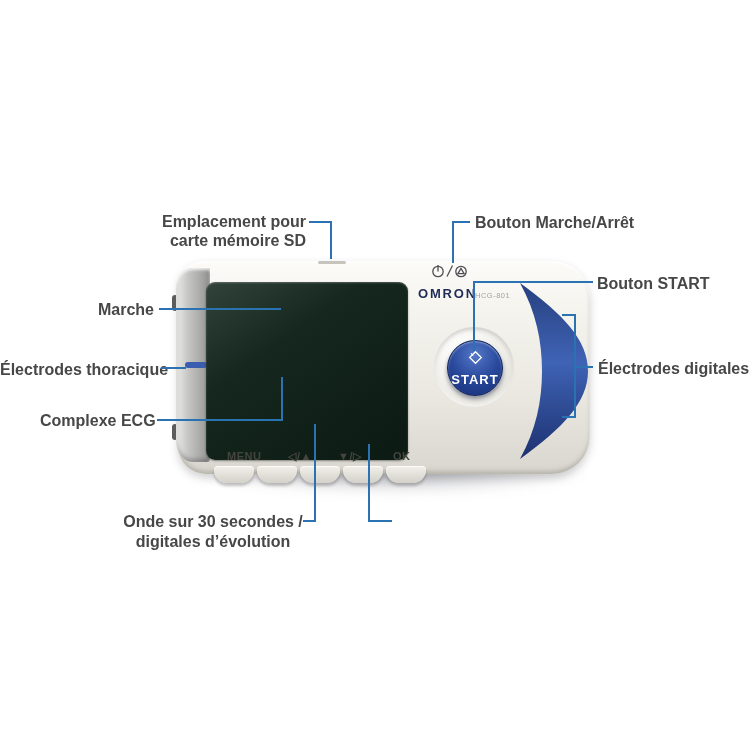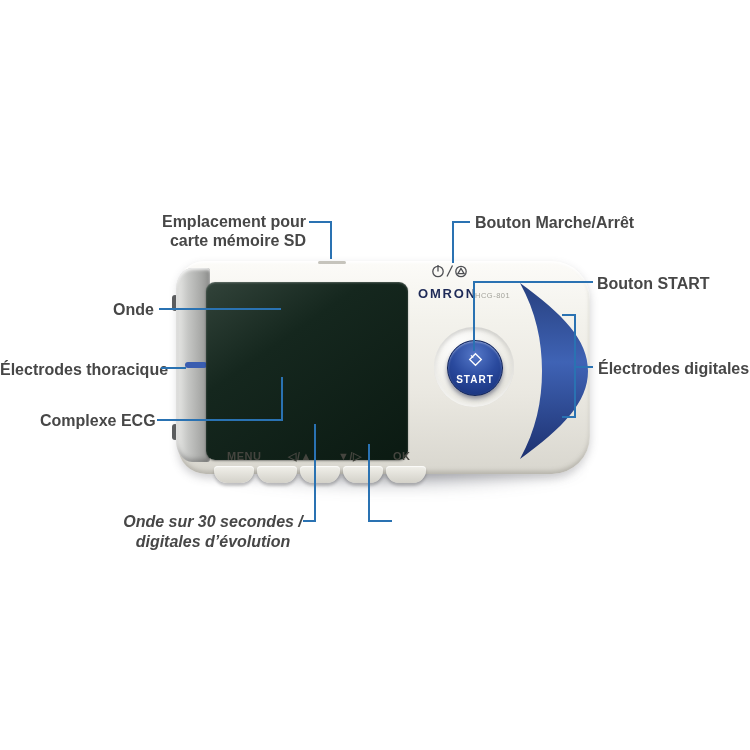--- a/index.html
+++ b/index.html
@@ -70,21 +70,21 @@
   #model{left:475px;top:291px;z-index:8;color:#a3a39b;font-size:7.5px;letter-spacing:.5px;}
   #power-ic{left:431px;top:263px;z-index:8;}
   #start-well{left:434px;top:327px;width:80px;height:80px;border-radius:50%;z-index:8;
     background:radial-gradient(circle at 35% 28%,#ffffff 0%,#eeede7 55%,#d9d7cf 100%);
     box-shadow:inset 0 -2px 4px rgba(255,255,255,.8), inset 0 2px 4px rgba(110,110,105,.35);}
   #start-btn{left:447px;top:340px;width:54px;height:54px;border-radius:50%;z-index:9;cursor:pointer;
     background:radial-gradient(circle at 50% 26%,#5578c8 0%,#2a4a9e 48%,#142c74 100%);
     border:1px solid #0f2258;
     box-shadow:0 3px 4px rgba(20,25,60,.45), inset 0 1px 2px rgba(255,255,255,.45);
     display:flex;flex-direction:column;align-items:center;justify-content:center;color:#fff;}
-  #start-btn .t{font-size:10px;font-weight:700;letter-spacing:1px;margin-top:7px;}
+  #start-btn .t{font-size:13px;font-weight:700;letter-spacing:1px;margin-top:7px;}
 
   
   .bump{position:absolute;top:466px;width:40px;height:17px;z-index:3;
     border-radius:6px 6px 20px 20px;
     background:linear-gradient(180deg,#f1f0ea,#d3d1c9);
     box-shadow:0 3px 3px rgba(45,45,50,.28), inset 0 1px 1px rgba(255,255,255,.8);}
   .bkey{position:absolute;top:450px;z-index:8;color:#45453f;font-size:11px;font-weight:700;letter-spacing:.5px;cursor:pointer;}
 </style>
 </head>
 <body>
@@ -175,29 +175,29 @@
   <div class="c cv" style="left:368px;top:444px;height:78px;"></div>
   <div class="c ch" style="left:368px;top:520px;width:24px;"></div>
 
   <div class="lbl" style="left:130px;top:212px;width:176px;text-align:right;">
     <div>Emplacement pour</div>
     <div>carte mémoire SD</div>
   </div>
 
   <div class="lbl" style="left:475px;top:213px;">Bouton Marche/Arrêt</div>
 
-  <div class="lbl" style="left:60px;top:300px;width:94px;text-align:right;">Onde</div>
+  <div class="lbl" style="left:60px;top:300px;width:94px;text-align:right;">Marche</div>
 
   <div class="lbl" style="left:0px;top:360px;width:156px;text-align:right;">Électrodes thoracique</div>
 
   <div class="lbl" style="left:40px;top:411px;width:113px;text-align:right;">Complexe ECG</div>
 
   <div class="lbl" style="left:597px;top:274px;">Bouton START</div>
 
   <div class="lbl" style="left:598px;top:359px;">Électrodes digitales</div>
 
-  <div class="lbl" style="left:118px;top:512px;width:190px;text-align:center;line-height:20px;font-style:italic;">
+  <div class="lbl" style="left:118px;top:512px;width:190px;text-align:center;line-height:20px;">
     <div>Onde sur 30 secondes /</div>
     <div>digitales d’évolution</div>
   </div>
 
 
 </div>
 
 </body></html>

